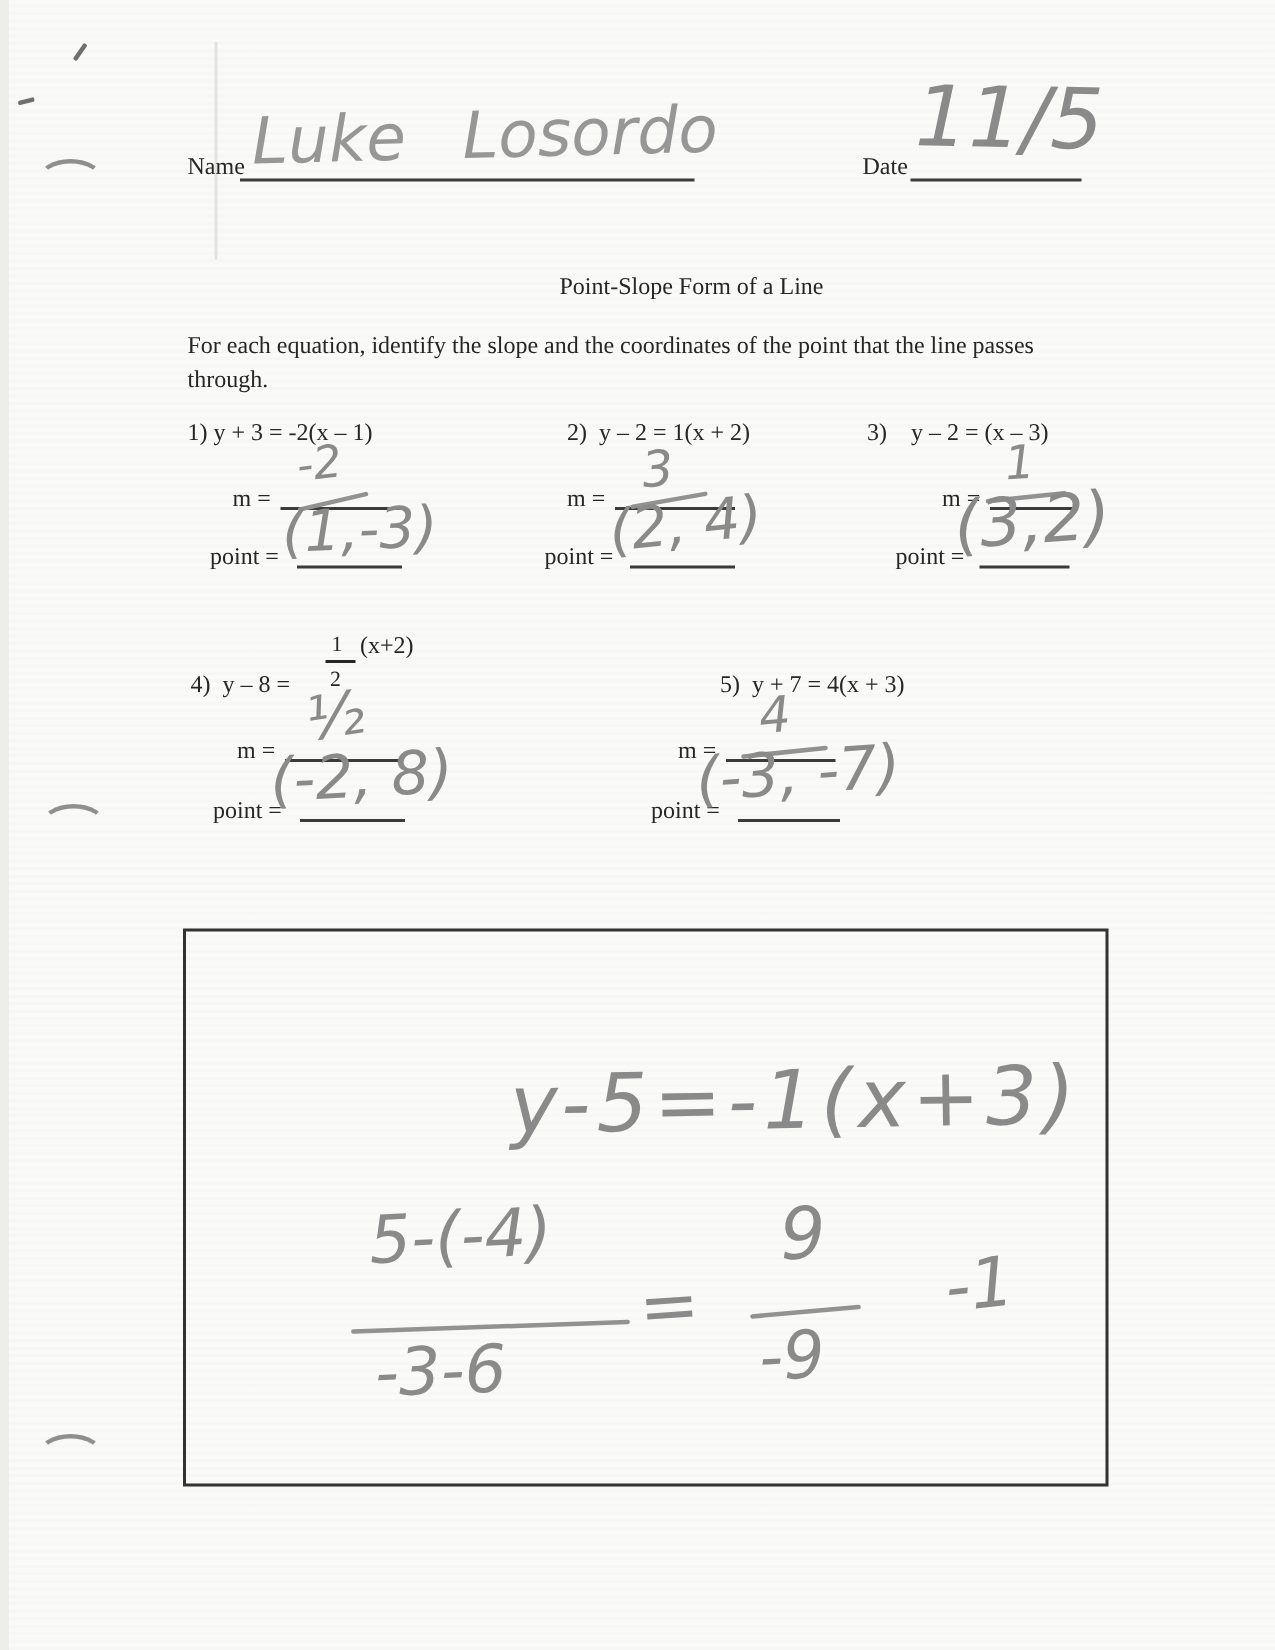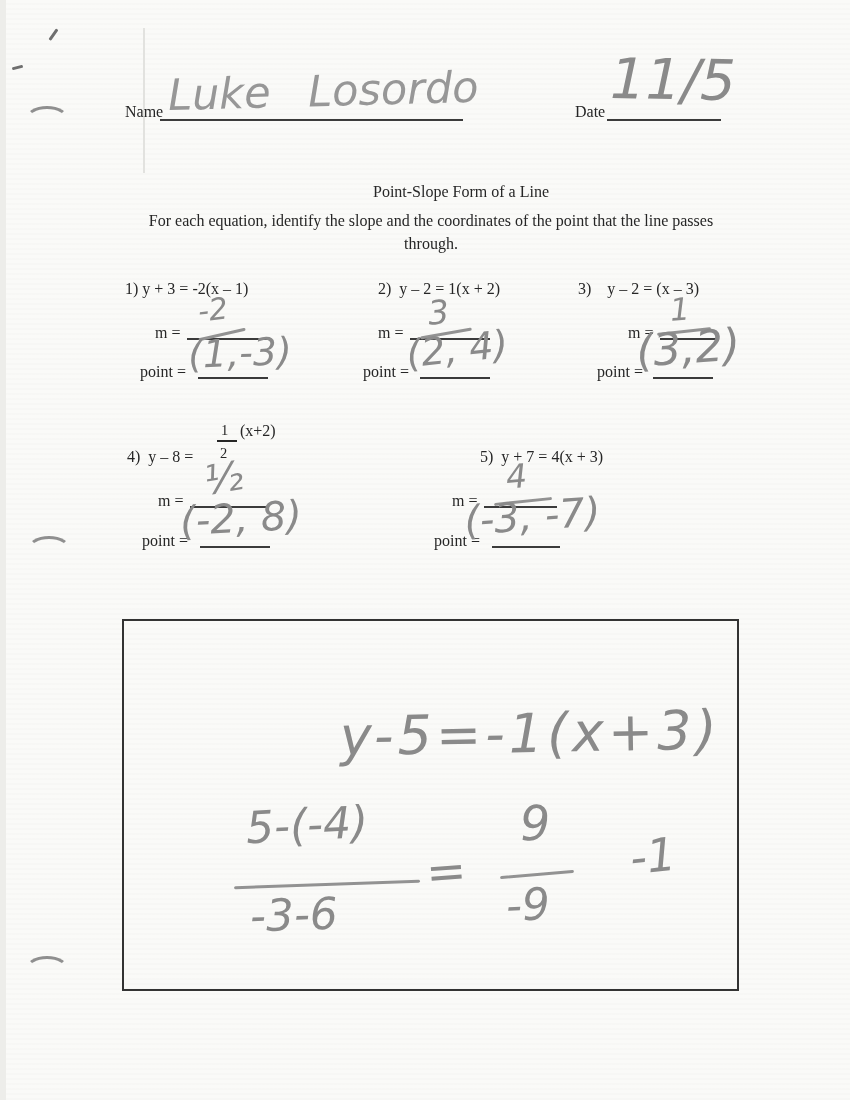--- a/index.html
+++ b/index.html
@@ -54,21 +54,21 @@
   <span class="abs printed" style="left:125px;top:100px;">Name</span>
   <div class="line" style="left:160px;top:119px;width:303px;"></div>
   <span class="hw" style="left:168px;top:70px;font-size:43px;word-spacing:24px;transform:rotate(-1.5deg);color:#979797;">Luke Losordo</span>
 
   <span class="abs printed" style="left:575px;top:100px;">Date</span>
   <div class="line" style="left:607px;top:119px;width:114px;"></div>
   <span class="hw" style="left:610px;top:52px;font-size:56px;transform:rotate(1deg);">11/5</span>
 
   <div class="abs printed center" style="top:180px;padding-left:36px;">Point-Slope Form of a Line</div>
 
-  <div class="abs printed" style="left:125px;top:209px;width:612px;text-align:center;">For each equation, identify the slope and the coordinates of the point that the line passes through.</div>
+  <div class="abs printed" style="left:125px;top:219px;width:612px;">For each equation, identify the slope and the coordinates of the point that the line passes through.</div>
 
   <span class="abs printed pre" style="left:125px;top:277px;">1) y + 3 = -2(x – 1)</span>
   <span class="abs printed pre" style="left:378px;top:277px;">2)  y – 2 = 1(x + 2)</span>
   <span class="abs printed pre" style="left:578px;top:277px;">3)    y – 2 = (x – 3)</span>
 
   <span class="abs printed" style="left:155px;top:321px;">m =</span>
   <div class="blank" style="left:187px;top:320px;width:81px;height:18px;"></div>
   <span class="hw" style="left:198px;top:295px;font-size:30px;transform:rotate(-7deg);">-2</span>
   <div class="stroke" style="left:198px;top:333px;width:48px;transform:rotate(-13deg);"></div>
 

